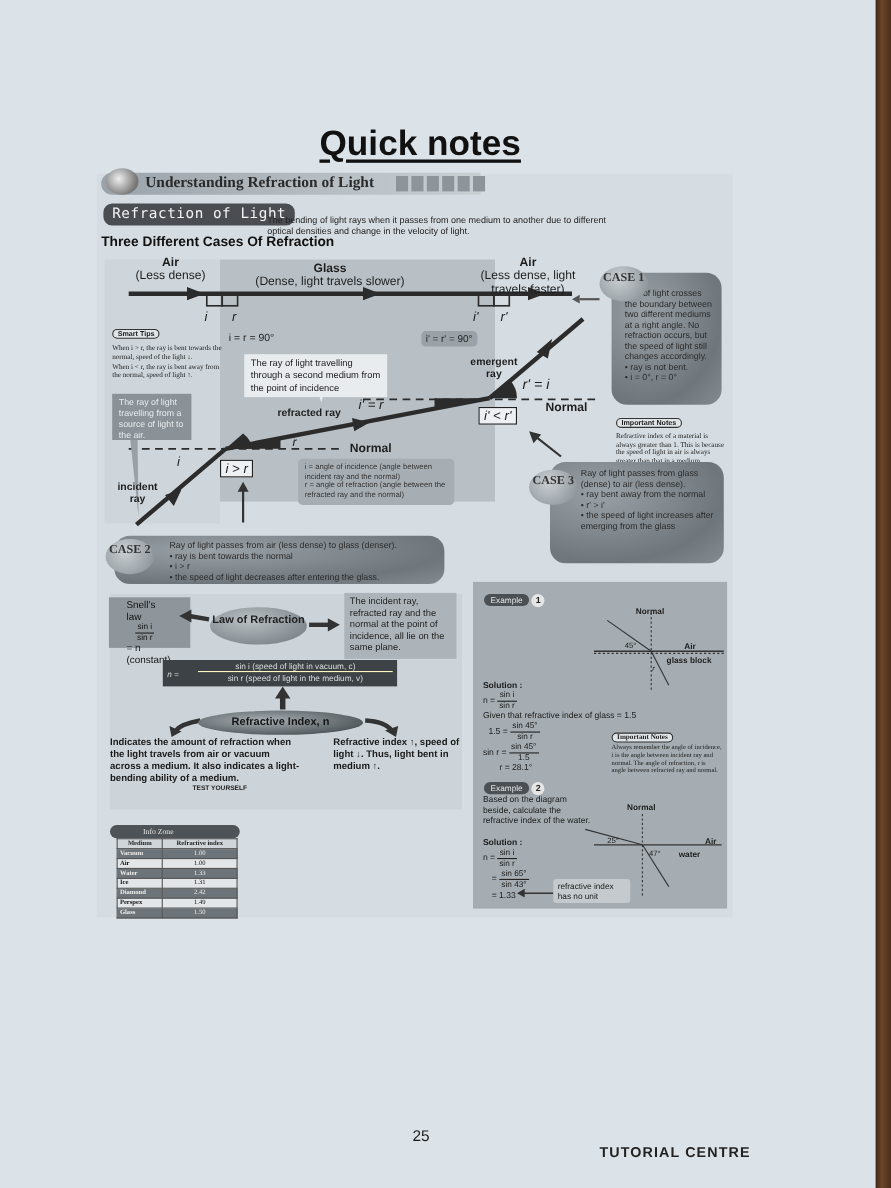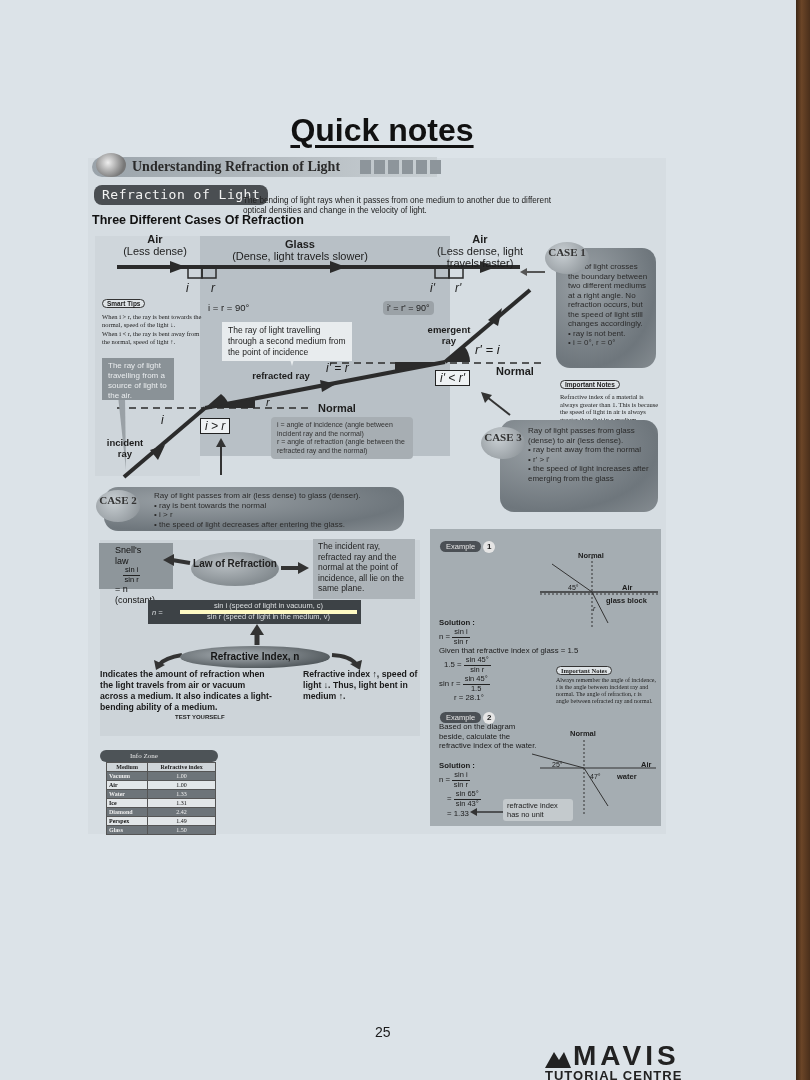--- a/index.html
+++ b/index.html
@@ -54,21 +54,21 @@
   .greybox { background: #8a9297; color: #e9ecee; font-size: 8px; line-height: 10px; padding: 3px 6px; }
   .defbox { background: #a7aeb3; font-size: 7px; line-height: 8.5px; padding: 4px 6px; border-radius: 4px; color: #333; }
 
   
   .ll-panel { left: 100px; top: 540px; width: 320px; height: 196px; background: #cdd4d9; }
   .snell { left: 99px; top: 543px; width: 74px; height: 46px; background: #8e969b; color: #111; font-size: 9px; line-height: 10.5px; padding: 2px 16px; }
   .law { left: 191px; top: 552px; width: 88px; height: 34px; border-radius: 50%; background: radial-gradient(ellipse at 40% 35%, #b9bfc3, #6f777c); font-size: 10px; font-weight: bold; text-align: center; line-height: 11px; padding-top: 6px; color: #222; }
   .incident-note { left: 313px; top: 539px; width: 102px; height: 60px; background: #adb4b9; font-size: 8.5px; line-height: 10.5px; padding: 2px 5px; color: #1f1f1f; }
   .formula { left: 148px; top: 600px; width: 213px; height: 24px; background: #3d4246; color: #dcdfe1; font-size: 7.5px; padding: 1px 4px; }
   .formula .n { position: absolute; left: 4px; top: 8px; font-style: italic; }
-  .formula .num { position: absolute; left: 32px; right: 4px; top: 1px; text-align: center; border-bottom: 4px solid #fef9c3; }
+  .formula .num { position: absolute; left: 32px; right: 4px; top: 1px; text-align: center; border-bottom: 1px solid #fef9c3; }
   .formula .den { position: absolute; left: 32px; right: 4px; top: 12px; text-align: center; }
   .ri { left: 180px; top: 646px; width: 150px; height: 22px; border-radius: 50%; background: radial-gradient(ellipse at 40% 40%, #a9b0b5, #4c5357 80%); font-size: 10px; font-weight: bold; text-align: center; padding-top: 5px; color: #151515; }
   .ri-left { left: 100px; top: 669px; width: 175px; font-size: 8.7px; font-weight: bold; line-height: 11px; color: #1a1a1a; }
   .ri-right { left: 303px; top: 669px; width: 115px; font-size: 8.7px; font-weight: bold; line-height: 11px; color: #1a1a1a; }
   .test { left: 175px; top: 714px; font-size: 6px; font-weight: bold; }
 
   .info-head { left: 100px; top: 750px; width: 118px; height: 12px; background: #4d5357; border-radius: 6px; color: #e6e6e6; font-family: "Liberation Serif", serif; font-size: 7px; padding-left: 30px; line-height: 12px; }
   .info-table { left: 106px; top: 762px; width: 110px; border-collapse: collapse; font-family: "Liberation Serif", serif; font-size: 6px; }
   .info-table th, .info-table td { border: 1px solid #555; padding: 0 2px; height: 9px; line-height: 8px; }
   .info-table th { background: #cfd5d9; font-weight: bold; text-align: center; }
@@ -368,21 +368,16 @@
     <line x1="54" y1="30" x2="78" y2="68" stroke="#333" stroke-width="1"></line>
   </svg>
   <div class="abs ex-text" style="left:570px;top:729px;font-weight:bold;font-size:7.5px;">Normal</div>
   <div class="abs ex-text" style="left:552px;top:760px;font-size:7px;">25°</div>
   <div class="abs ex-text" style="left:590px;top:772px;font-size:7px;">47°</div>
   <div class="abs ex-text" style="left:641px;top:760px;font-weight:bold;font-size:7.5px;">Air</div>
   <div class="abs ex-text" style="left:617px;top:772px;font-weight:bold;font-size:7.5px;">water</div>
 
   <div class="abs page-num">25</div>
   <div class="abs logo">
-    <div class="name">
-      <svg width="26" height="20" style="vertical-align:middle;margin-right:2px;">
-        <polygon points="0,20 9,4 14,12 19,4 26,20" fill="#222"></polygon>
-      </svg><span>MAVIS</span>
-    </div>
     <div class="sub">TUTORIAL CENTRE</div>
   </div>
 </div>
 <div class="wood"></div>
 
 </body></html>

